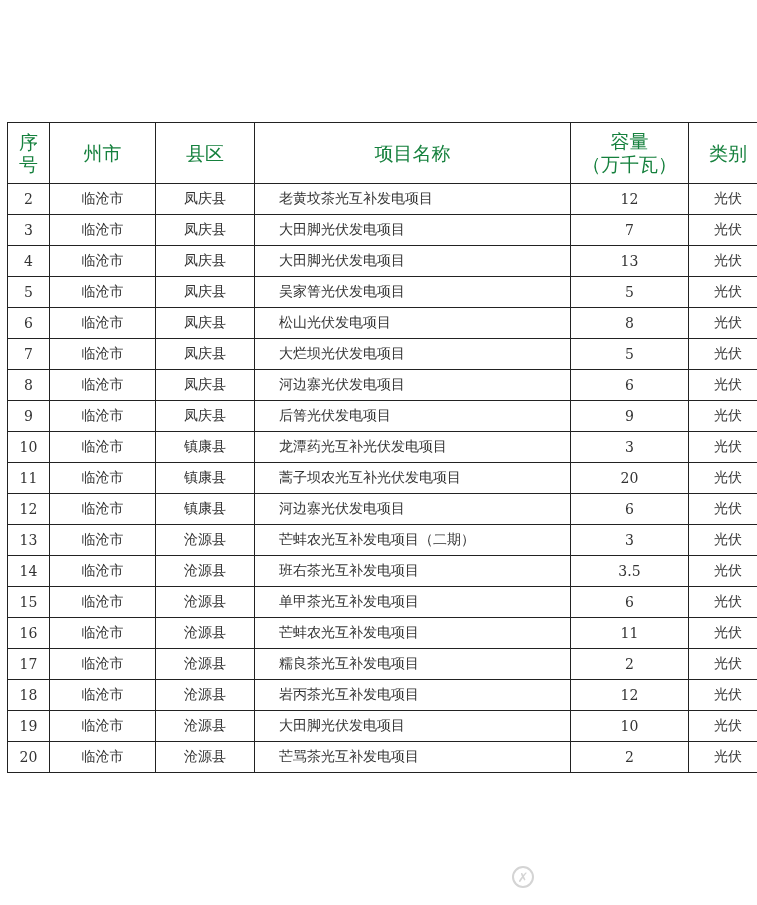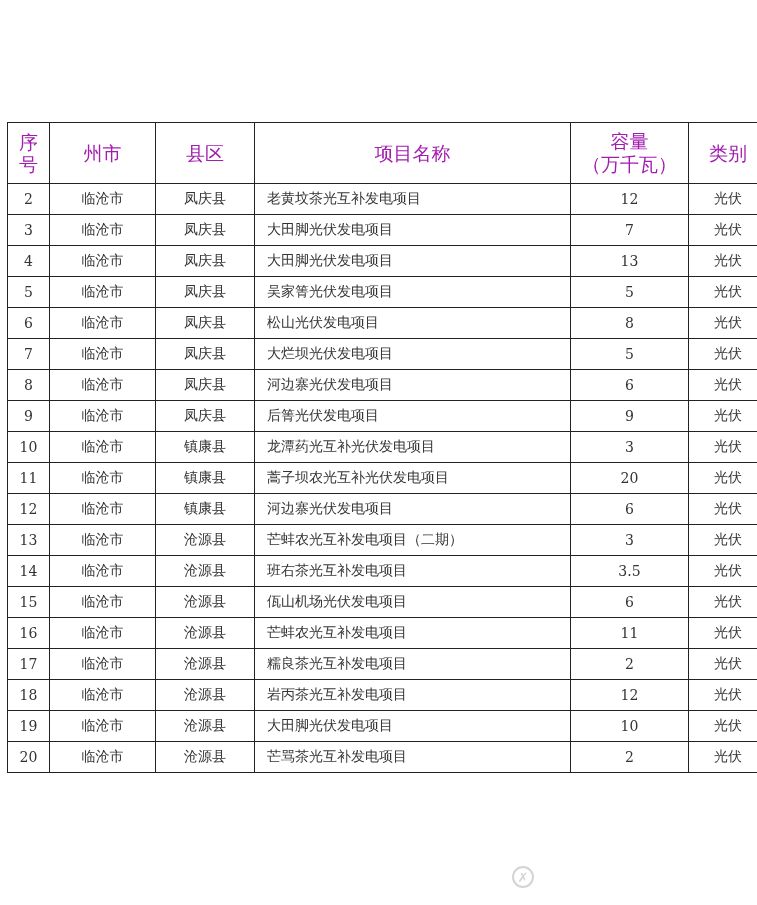--- a/index.html
+++ b/index.html
@@ -1,21 +1,21 @@
 <!DOCTYPE html>
 <html><head>
 <meta charset="utf-8">
 <style>
   html, body { margin: 0; padding: 0; background: #ffffff; }
   body { width: 757px; height: 905px; position: relative; overflow: hidden; font-family: "DejaVu Serif", "Liberation Serif", serif; color: #222; }
   table.projects { position: absolute; left: 7px; top: 122px; border-collapse: collapse; table-layout: fixed; width: 760px; }
   table.projects th, table.projects td { border: 1.5px solid #222; text-align: center; vertical-align: middle; padding: 0; overflow: hidden; white-space: nowrap; }
-  table.projects th { font-family: "DejaVu Sans", "Liberation Sans", sans-serif; font-weight: normal; font-size: 19px; height: 60px; line-height: 23px; color: #a21caf; }
+  table.projects th { font-family: "DejaVu Sans", "Liberation Sans", sans-serif; font-weight: normal; font-size: 19px; height: 60px; line-height: 23px; color: #15803d; }
   table.projects td { font-size: 14px; height: 30px; color: #333; }
-  table.projects td.name { text-align: left; padding-left: 12px; }
+  table.projects td.name { text-align: left; padding-left: 24px; }
   .col-seq { width: 42px; } .col-city { width: 106px; } .col-county { width: 99px; }
   .col-name { width: 316px; } .col-cap { width: 118px; } .col-type { width: 79px; }
   .watermark { position: absolute; left: 512px; top: 866px; display: flex; align-items: center; gap: 6px; color: #d4d4d4; font-family: "DejaVu Sans", "Liberation Sans", sans-serif; font-size: 20px; }
   .wm-logo { width: 22px; height: 22px; border: 2px solid #d4d4d4; border-radius: 50%; display: flex; align-items: center; justify-content: center; font-size: 13px; box-sizing: border-box; }
 </style>
 </head>
 <body>
 
 <table class="projects">
   <colgroup>
@@ -141,21 +141,21 @@
         <td>临沧市</td>
         <td>沧源县</td>
         <td class="name">班右茶光互补发电项目</td>
         <td>3.5</td>
         <td>光伏</td>
       </tr>
       <tr>
         <td>15</td>
         <td>临沧市</td>
         <td>沧源县</td>
-        <td class="name">佤山机场光伏发电项目</td>
+        <td class="name">单甲茶光互补发电项目</td>
         <td>6</td>
         <td>光伏</td>
       </tr>
       <tr>
         <td>16</td>
         <td>临沧市</td>
         <td>沧源县</td>
         <td class="name">芒蚌农光互补发电项目</td>
         <td>11</td>
         <td>光伏</td>

